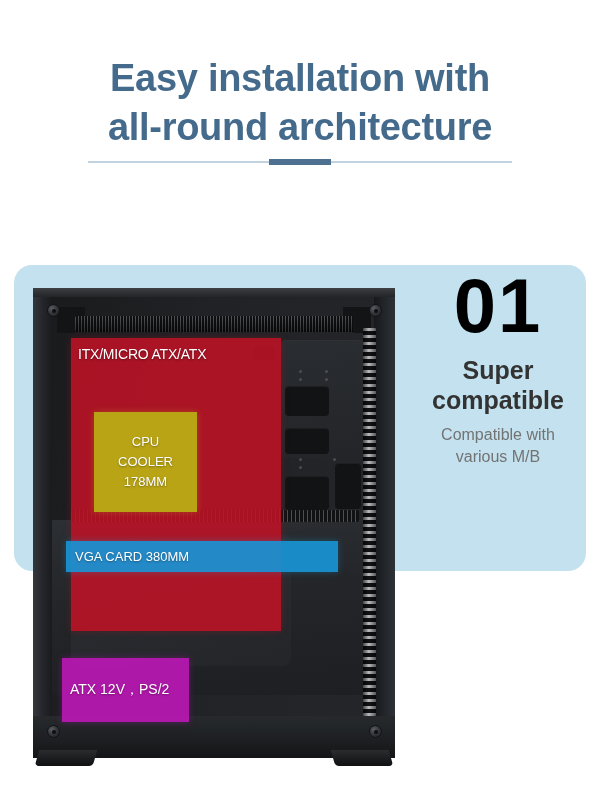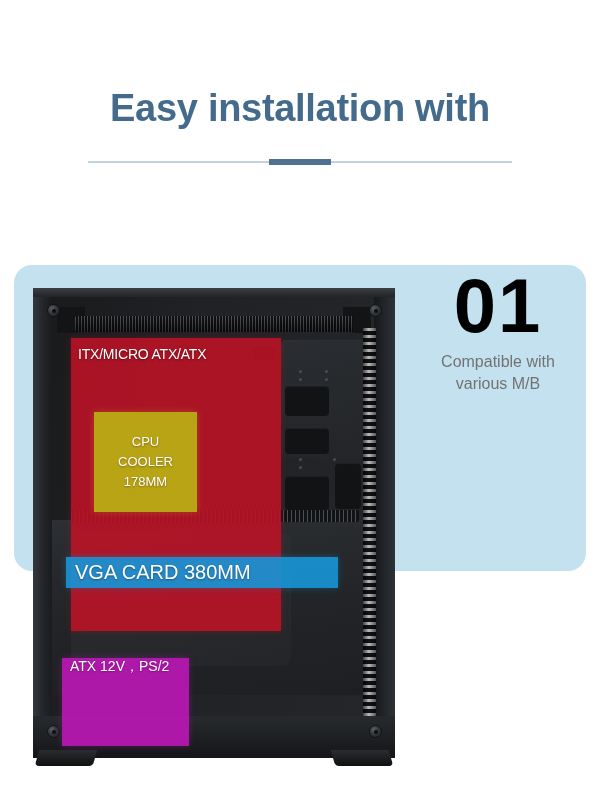--- a/index.html
+++ b/index.html
@@ -23,21 +23,21 @@
   }
   .title {
     position: absolute;
     top: 54px; left: 0; width: 600px;
     font-size: 38px;
     font-weight: bold;
     line-height: 1.28;
     color: #456b8c;
     letter-spacing: -0.3px;
   }
-  .title span { display: block; margin-top: 30px; }
+  .title span { display: block; }
 
   .divider {
     position: absolute;
     top: 161px; left: 88px;
     width: 424px;
     height: 2px;
     background: #c2d2de;
   }
   .divider-center {
     position: absolute;
@@ -333,42 +333,43 @@
   }
   .ov-vga {
     top: 541px; left: 66px;
     width: 272px;
     height: 31px;
     background: rgba(24,148,213,0.92);
     box-shadow: 0 0 7px rgba(24,148,213,0.35);
     display: flex;
     align-items: center;
     padding-left: 9px;
-    font-size: 20px;
+    font-size: 13px;
     text-shadow: 0 1px 2px rgba(0,0,0,0.35);
-    margin-top: 16px;
   }
   .ov-psu {
     top: 658px; left: 62px;
     width: 127px;
-    height: 88px;
+    height: 64px;
     background: rgba(190,23,183,0.90);
     box-shadow: 0 0 7px rgba(190,23,183,0.35);
     display: flex;
+    align-items: center;
     padding-left: 8px;
     font-size: 14px;
     text-shadow: 0 1px 2px rgba(0,0,0,0.35);
   }
 </style>
 </head>
 <body>
 
 <div class="header">
   <div class="title">
     <span>Easy installation with</span>
+    <span>all-round architecture</span>
   </div>
 
   <div class="divider">
     <div class="divider-center"></div>
   </div>
 
 </div>
 
 <div class="panel"></div>
 
@@ -429,17 +430,21 @@
 <div class="overlay ov-vga">
   <span>VGA CARD 380MM</span>
 </div>
 
 <div class="overlay ov-psu">
   <span>ATX 12V，PS/2</span>
 </div>
 
 <div class="info">
   <div class="info-number">01</div>
+  <div class="info-heading">
+    <span>Super</span>
+    <span>compatible</span>
+  </div>
   <div class="info-desc">
     <span>Compatible with</span>
     <span>various M/B</span>
   </div>
 </div>
 
 </body></html>

